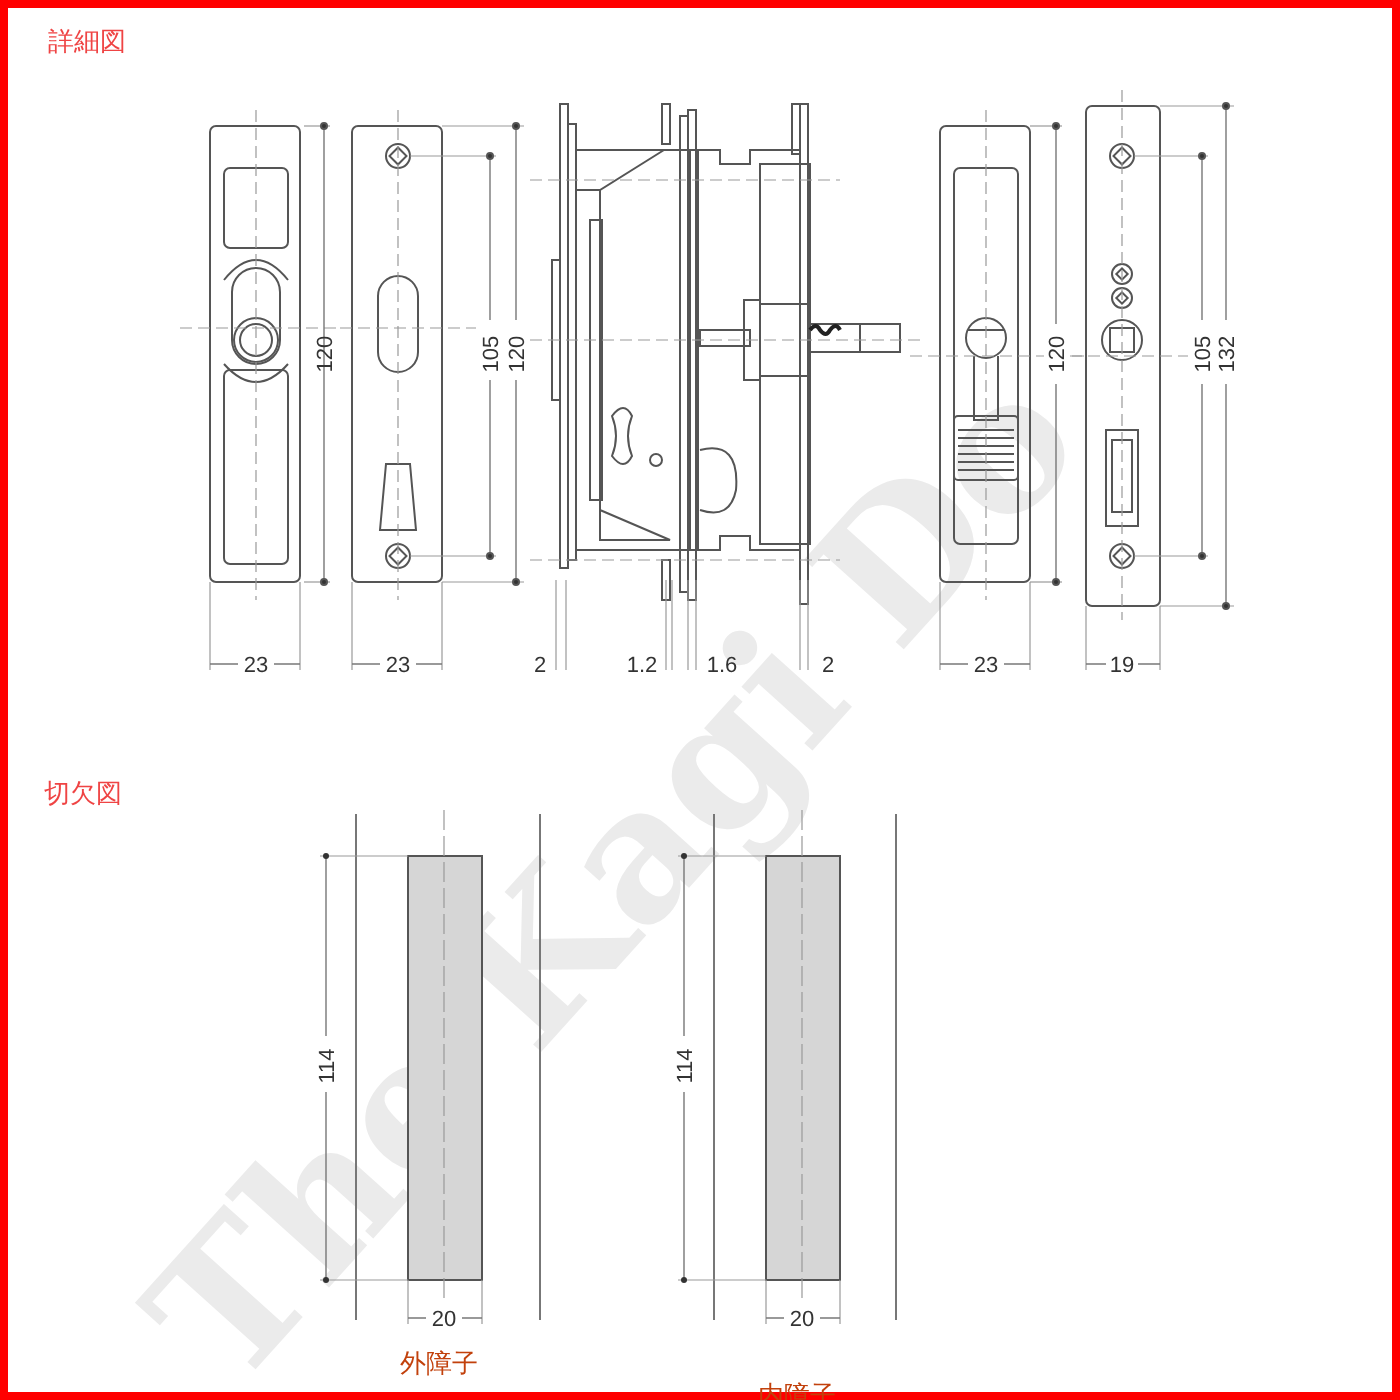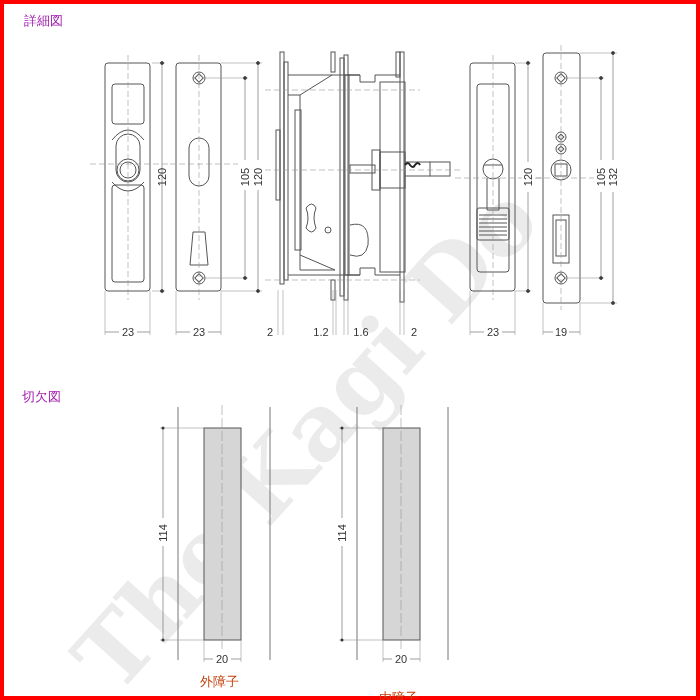--- a/index.html
+++ b/index.html
@@ -1,18 +1,18 @@
 <!DOCTYPE html>
 <html><head>
 <meta charset="utf-8">
 <style>
   html, body { margin: 0; padding: 0; background: #ffffff; }
   body { width: 700px; height: 700px; position: relative; overflow: hidden; font-family: "DejaVu Sans", sans-serif; }
   .frame { position: absolute; left: 0; top: 0; width: 700px; height: 700px; box-sizing: border-box; border: 4px solid #ff0000; }
-  .section-title { position: absolute; font-size: 13px; color: #a21caf; font-family: "DejaVu Sans", sans-serif; text-align: center; }
+  .section-title { position: absolute; font-size: 13px; color: #ef4444; font-family: "DejaVu Sans", sans-serif; text-align: center; }
   svg text { font-family: "Liberation Sans", sans-serif; fill: #333; }
   .caption { position: absolute; font-size: 13px; color: #c2410c; }
 </style>
 </head>
 <body>
 
 <div class="frame"></div>
 
 <div class="section-title" style="left:24px; top:12px;">詳細図</div>
 <div class="section-title" style="left:22px; top:388px;font-family:Liberation Mono, monospace;">切欠図</div>

